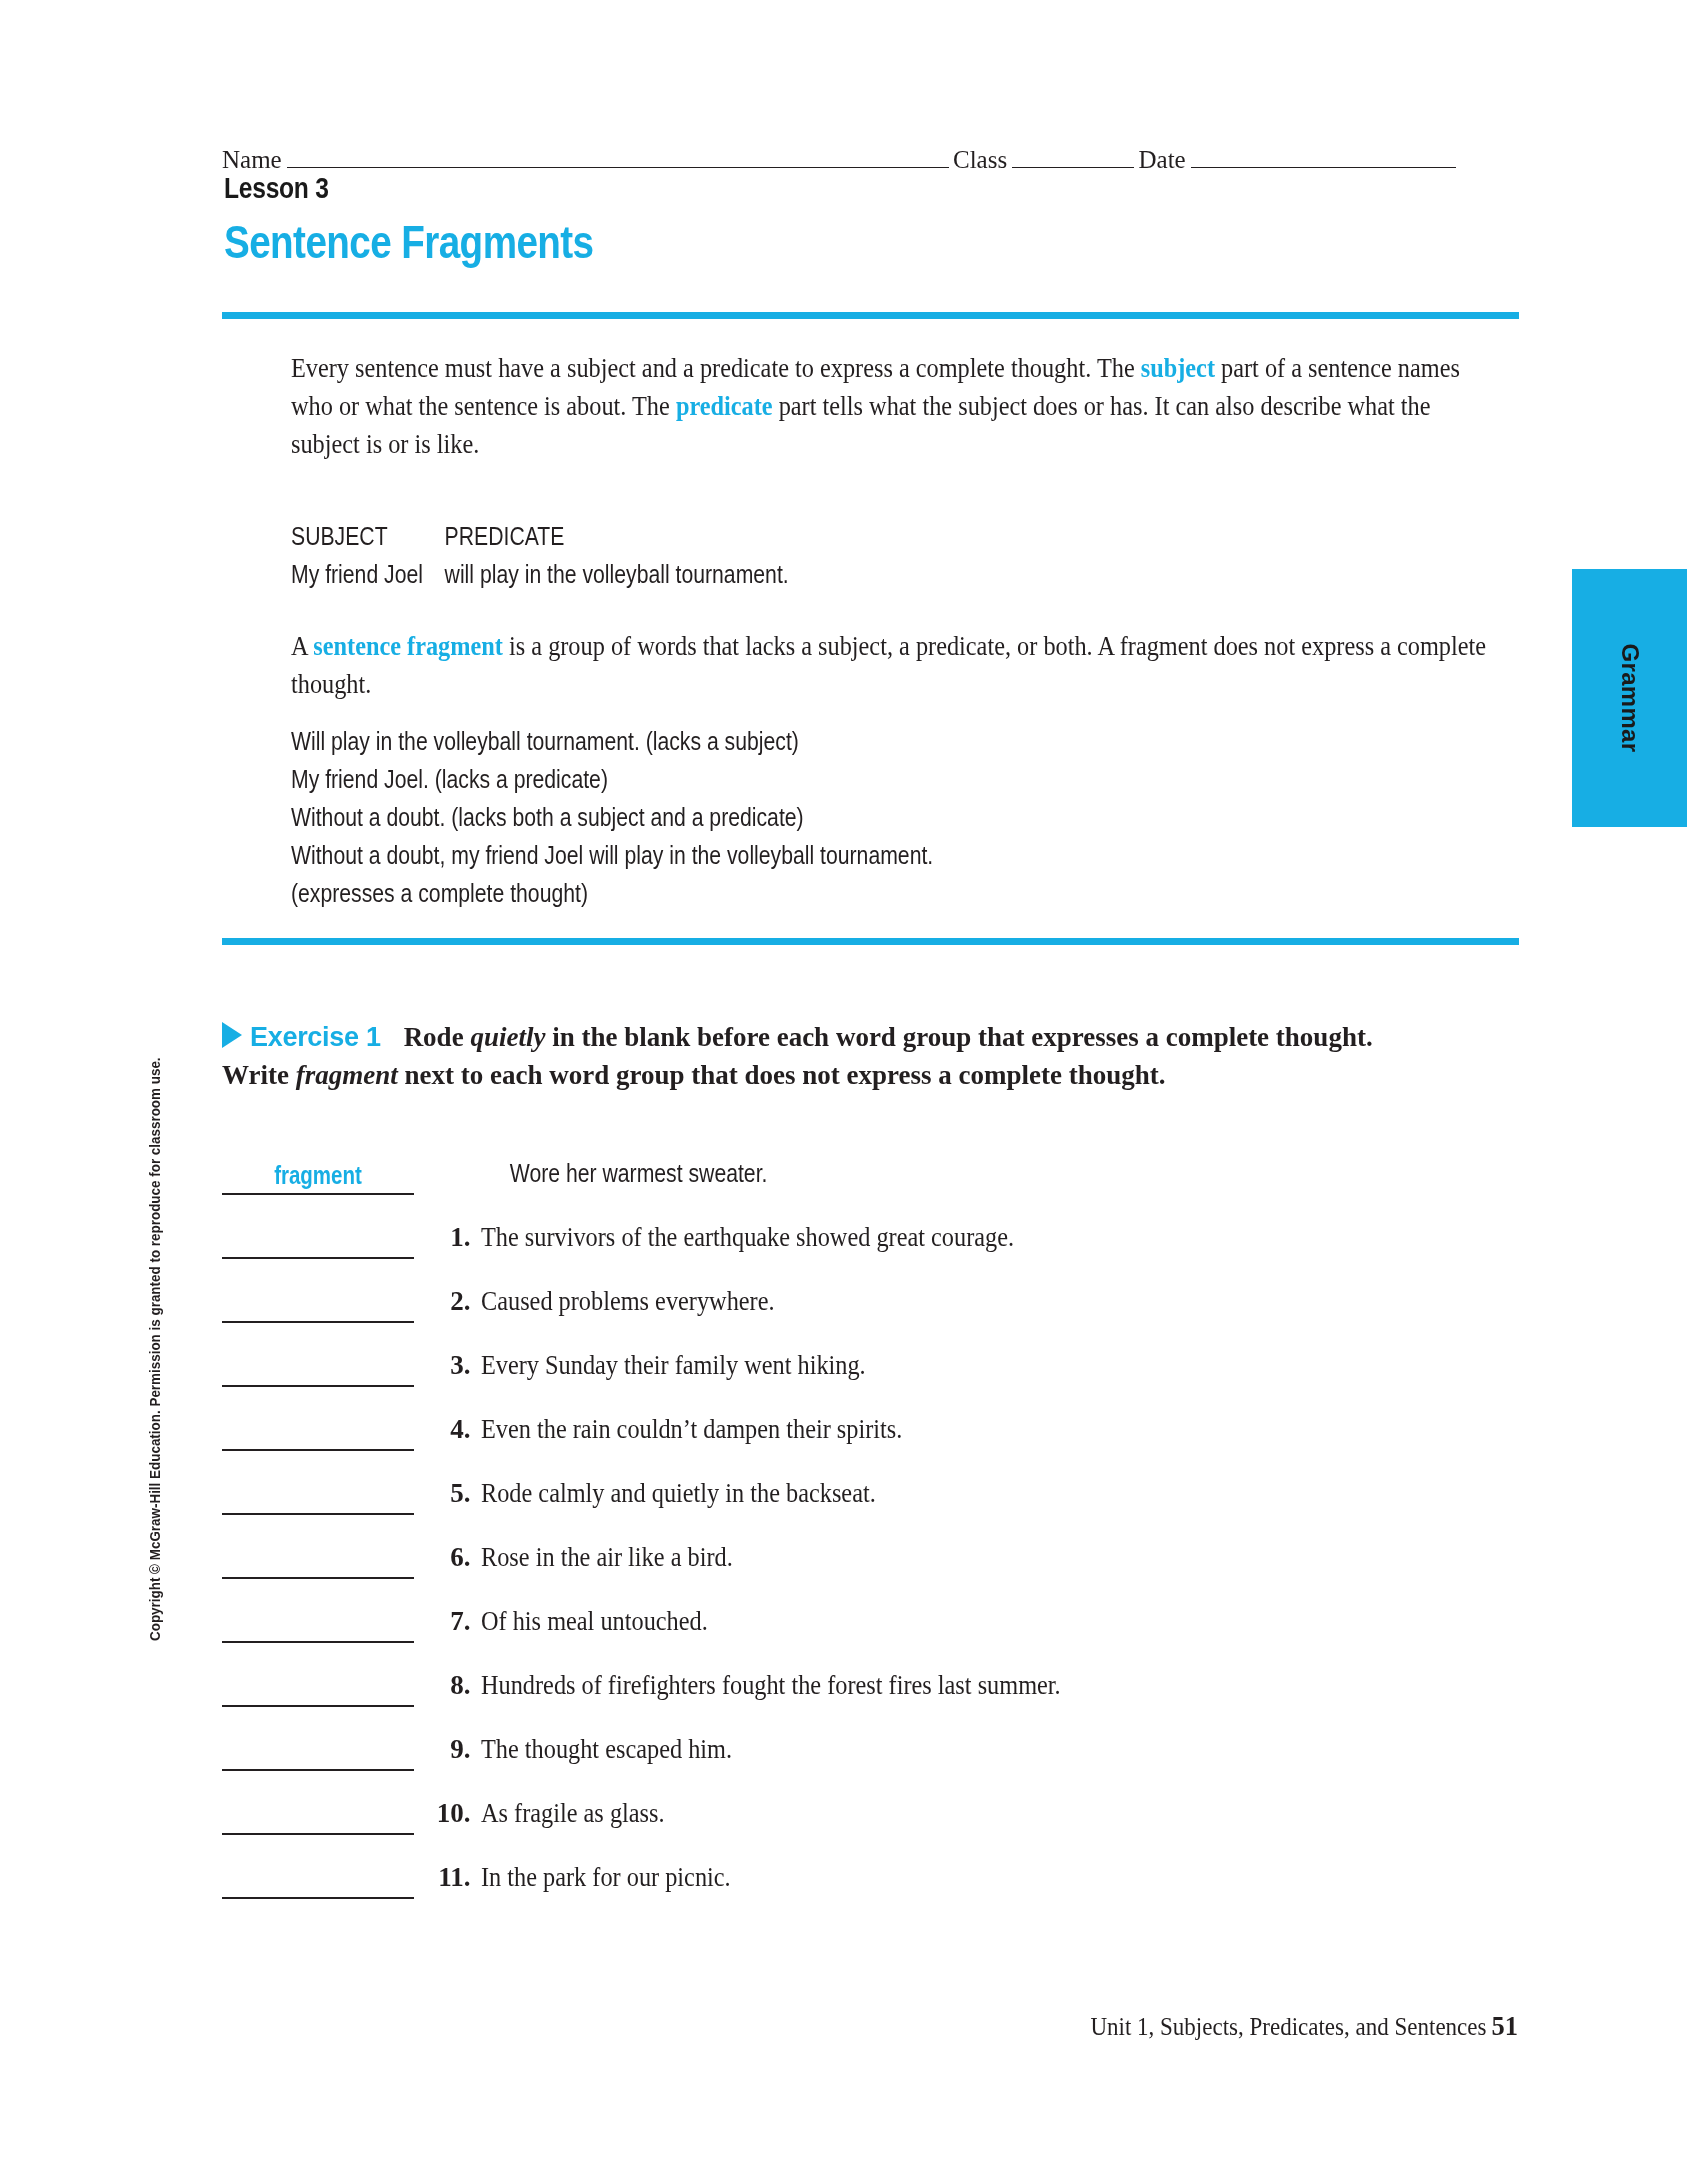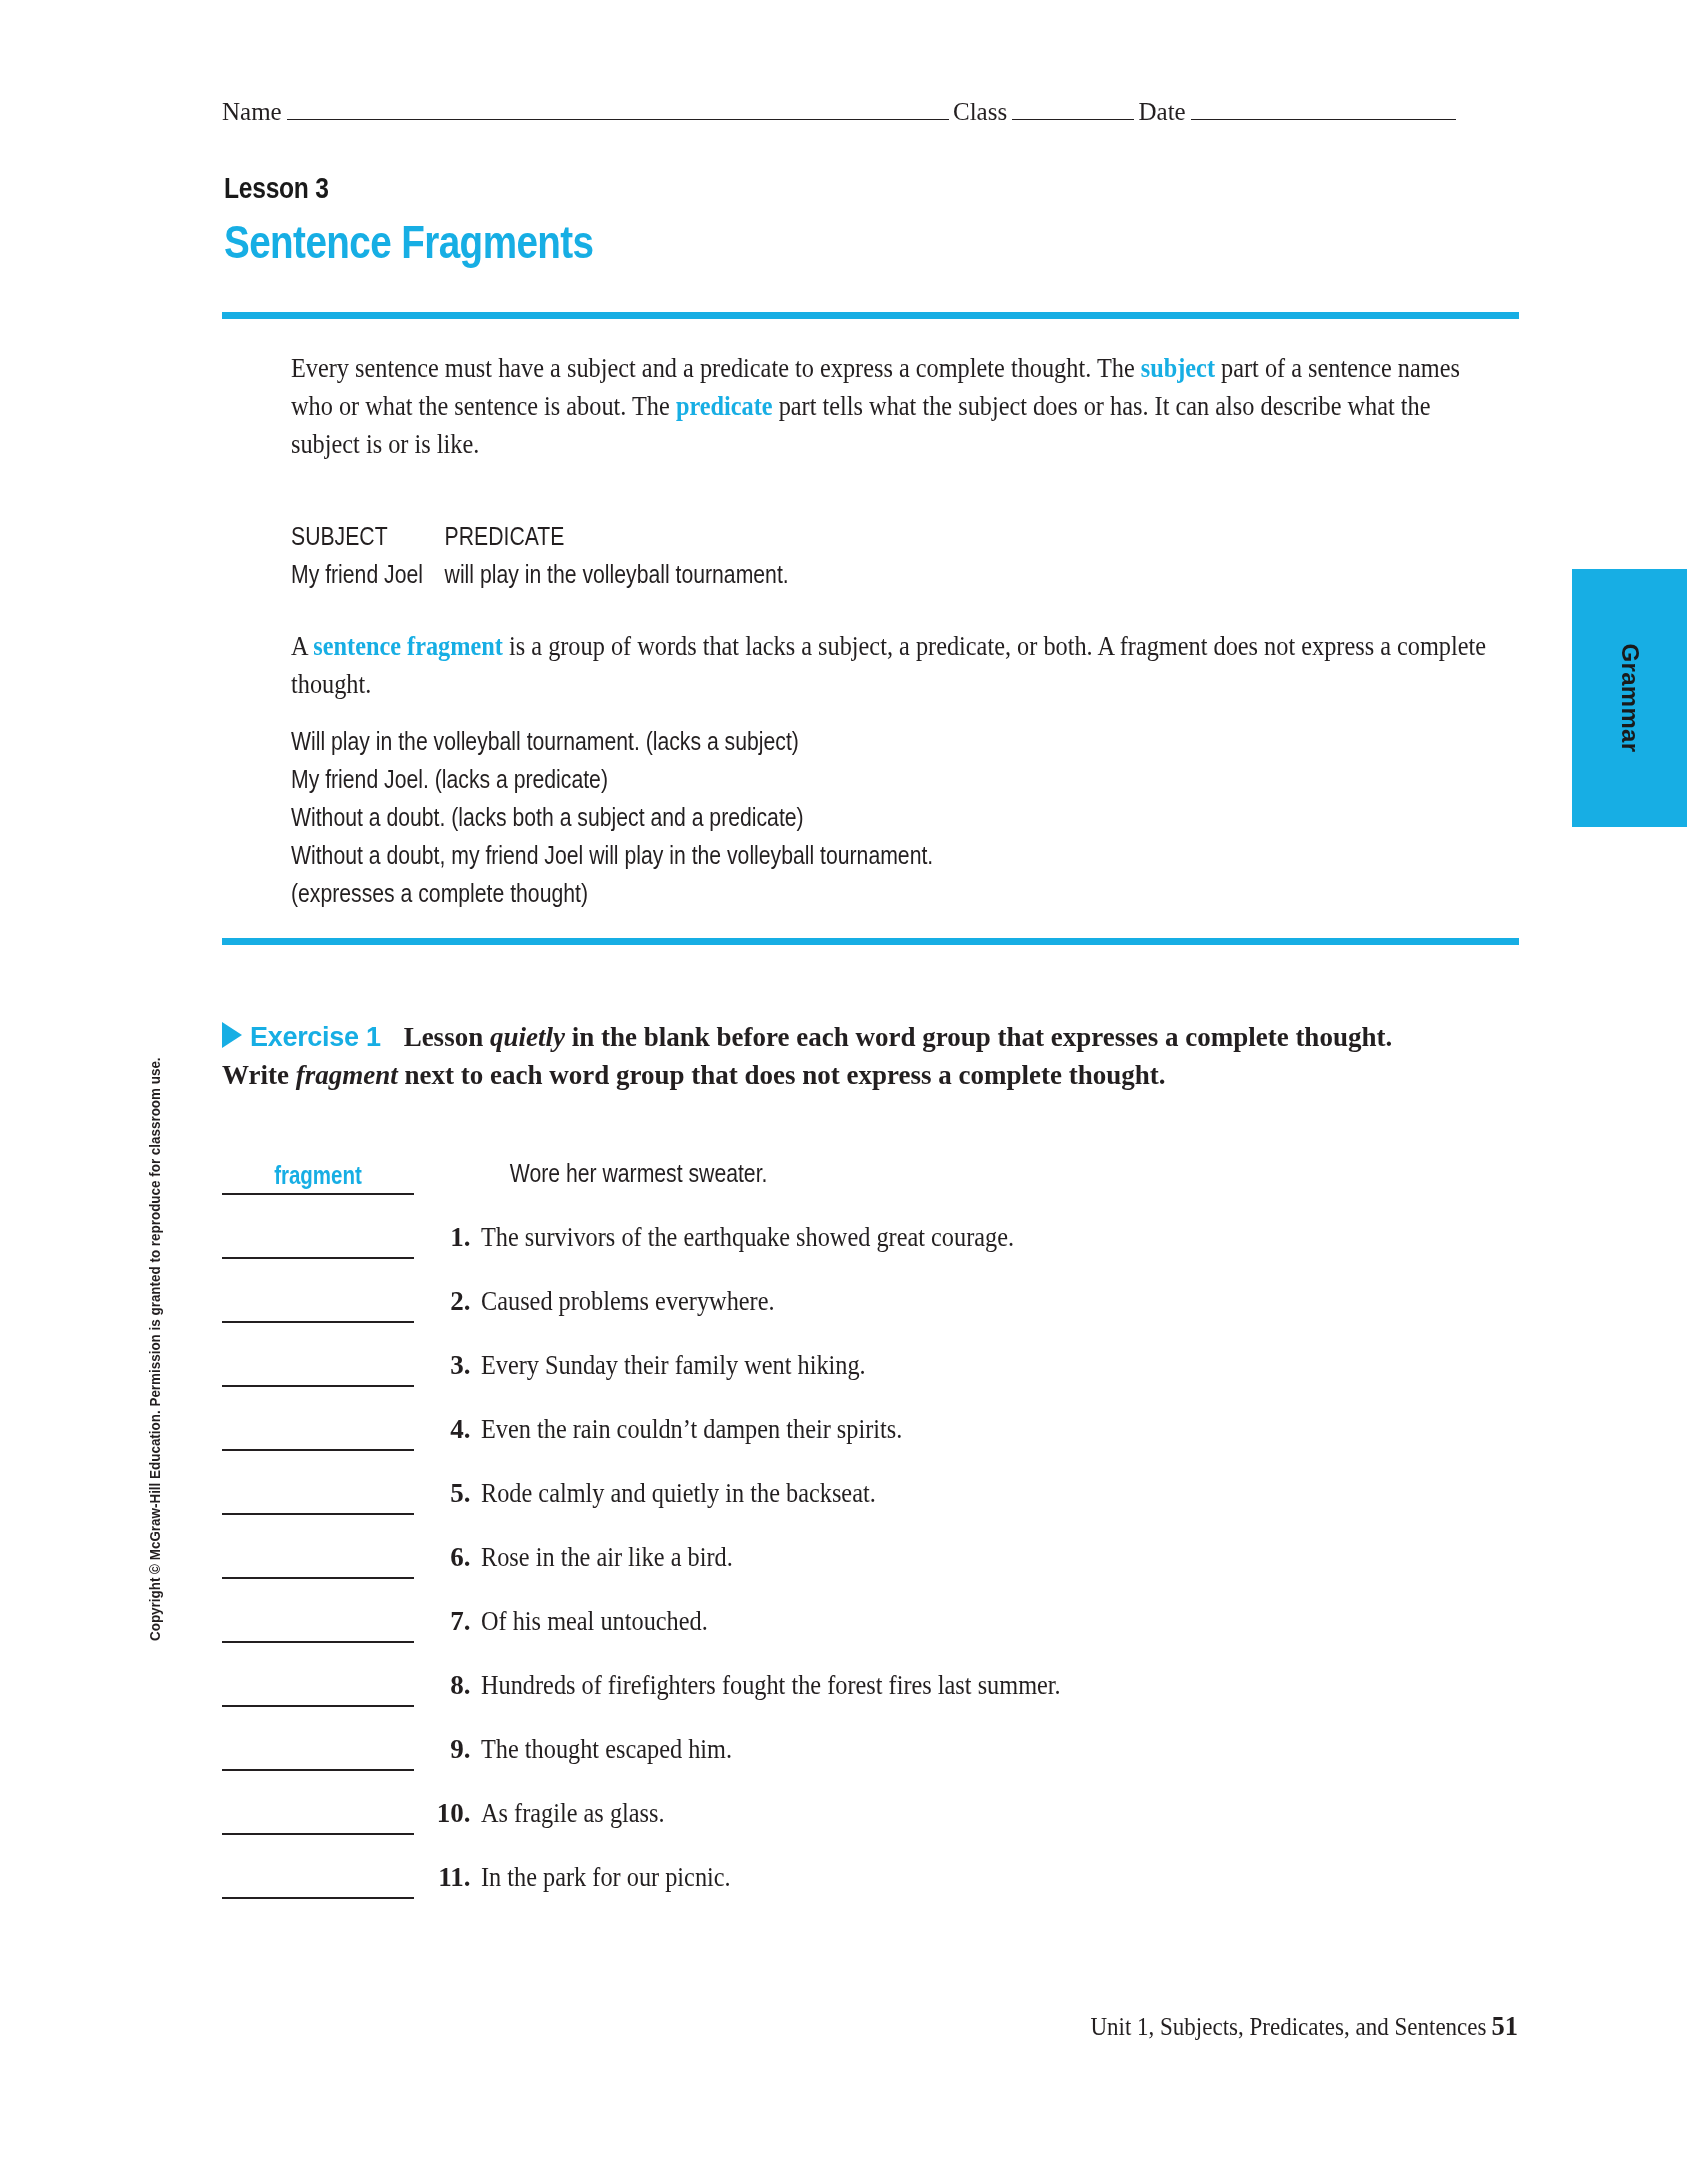--- a/index.html
+++ b/index.html
@@ -30,21 +30,21 @@
     left: 222px;
     top: 98px;
     width: 1297px;
     display: flex;
     align-items: baseline;
     font-family: "Liberation Serif", serif;
     font-size: 25px;
     color: #231f20;
     white-space: nowrap;
   }
-  #name-line .fld-label { flex: 0 0 auto; }
+  #name-line .fld-label { flex: 0 0 auto; margin-top: 48px; }
   #name-line .rule {
     display: inline-block;
     border-bottom: 1.7px solid #231f20;
     height: 0.7px;
     margin: 0 4px 5.3px 5.3px;
   }
   #name-line .rule.name  { width: 662px; }
   #name-line .rule.class { width: 122px; }
   #name-line .rule.date  { width: 265px; }
 
@@ -370,21 +370,21 @@
     </div>
   </div>
 
   <div class="blue-rule" id="rule-bottom"></div>
 
   <div id="copyright">
     <span class="cr-text">Copyright © McGraw-Hill Education. Permission is granted to reproduce for classroom use.</span>
   </div>
 
   <div id="exercise-head">
-    <span class="tri"></span><span class="ex-num">Exercise 1</span><span>Lesson </span><span class="it">quietly</span><span> in the blank before each word group that expresses a complete thought. Write </span><span class="it">fragment</span><span> next to each word group that does not express a complete thought.</span>
+    <span class="tri"></span><span class="ex-num">Exercise 1</span><span>Rode </span><span class="it">quietly</span><span> in the blank before each word group that expresses a complete thought. Write </span><span class="it">fragment</span><span> next to each word group that does not express a complete thought.</span>
   </div>
 
   <div id="ex-list">
 
     <div class="ex-row example">
       <span class="ans-slot">
         <span class="answer">fragment</span>
         <span class="blank-rule"></span>
       </span>
       <span class="item-num"></span>

